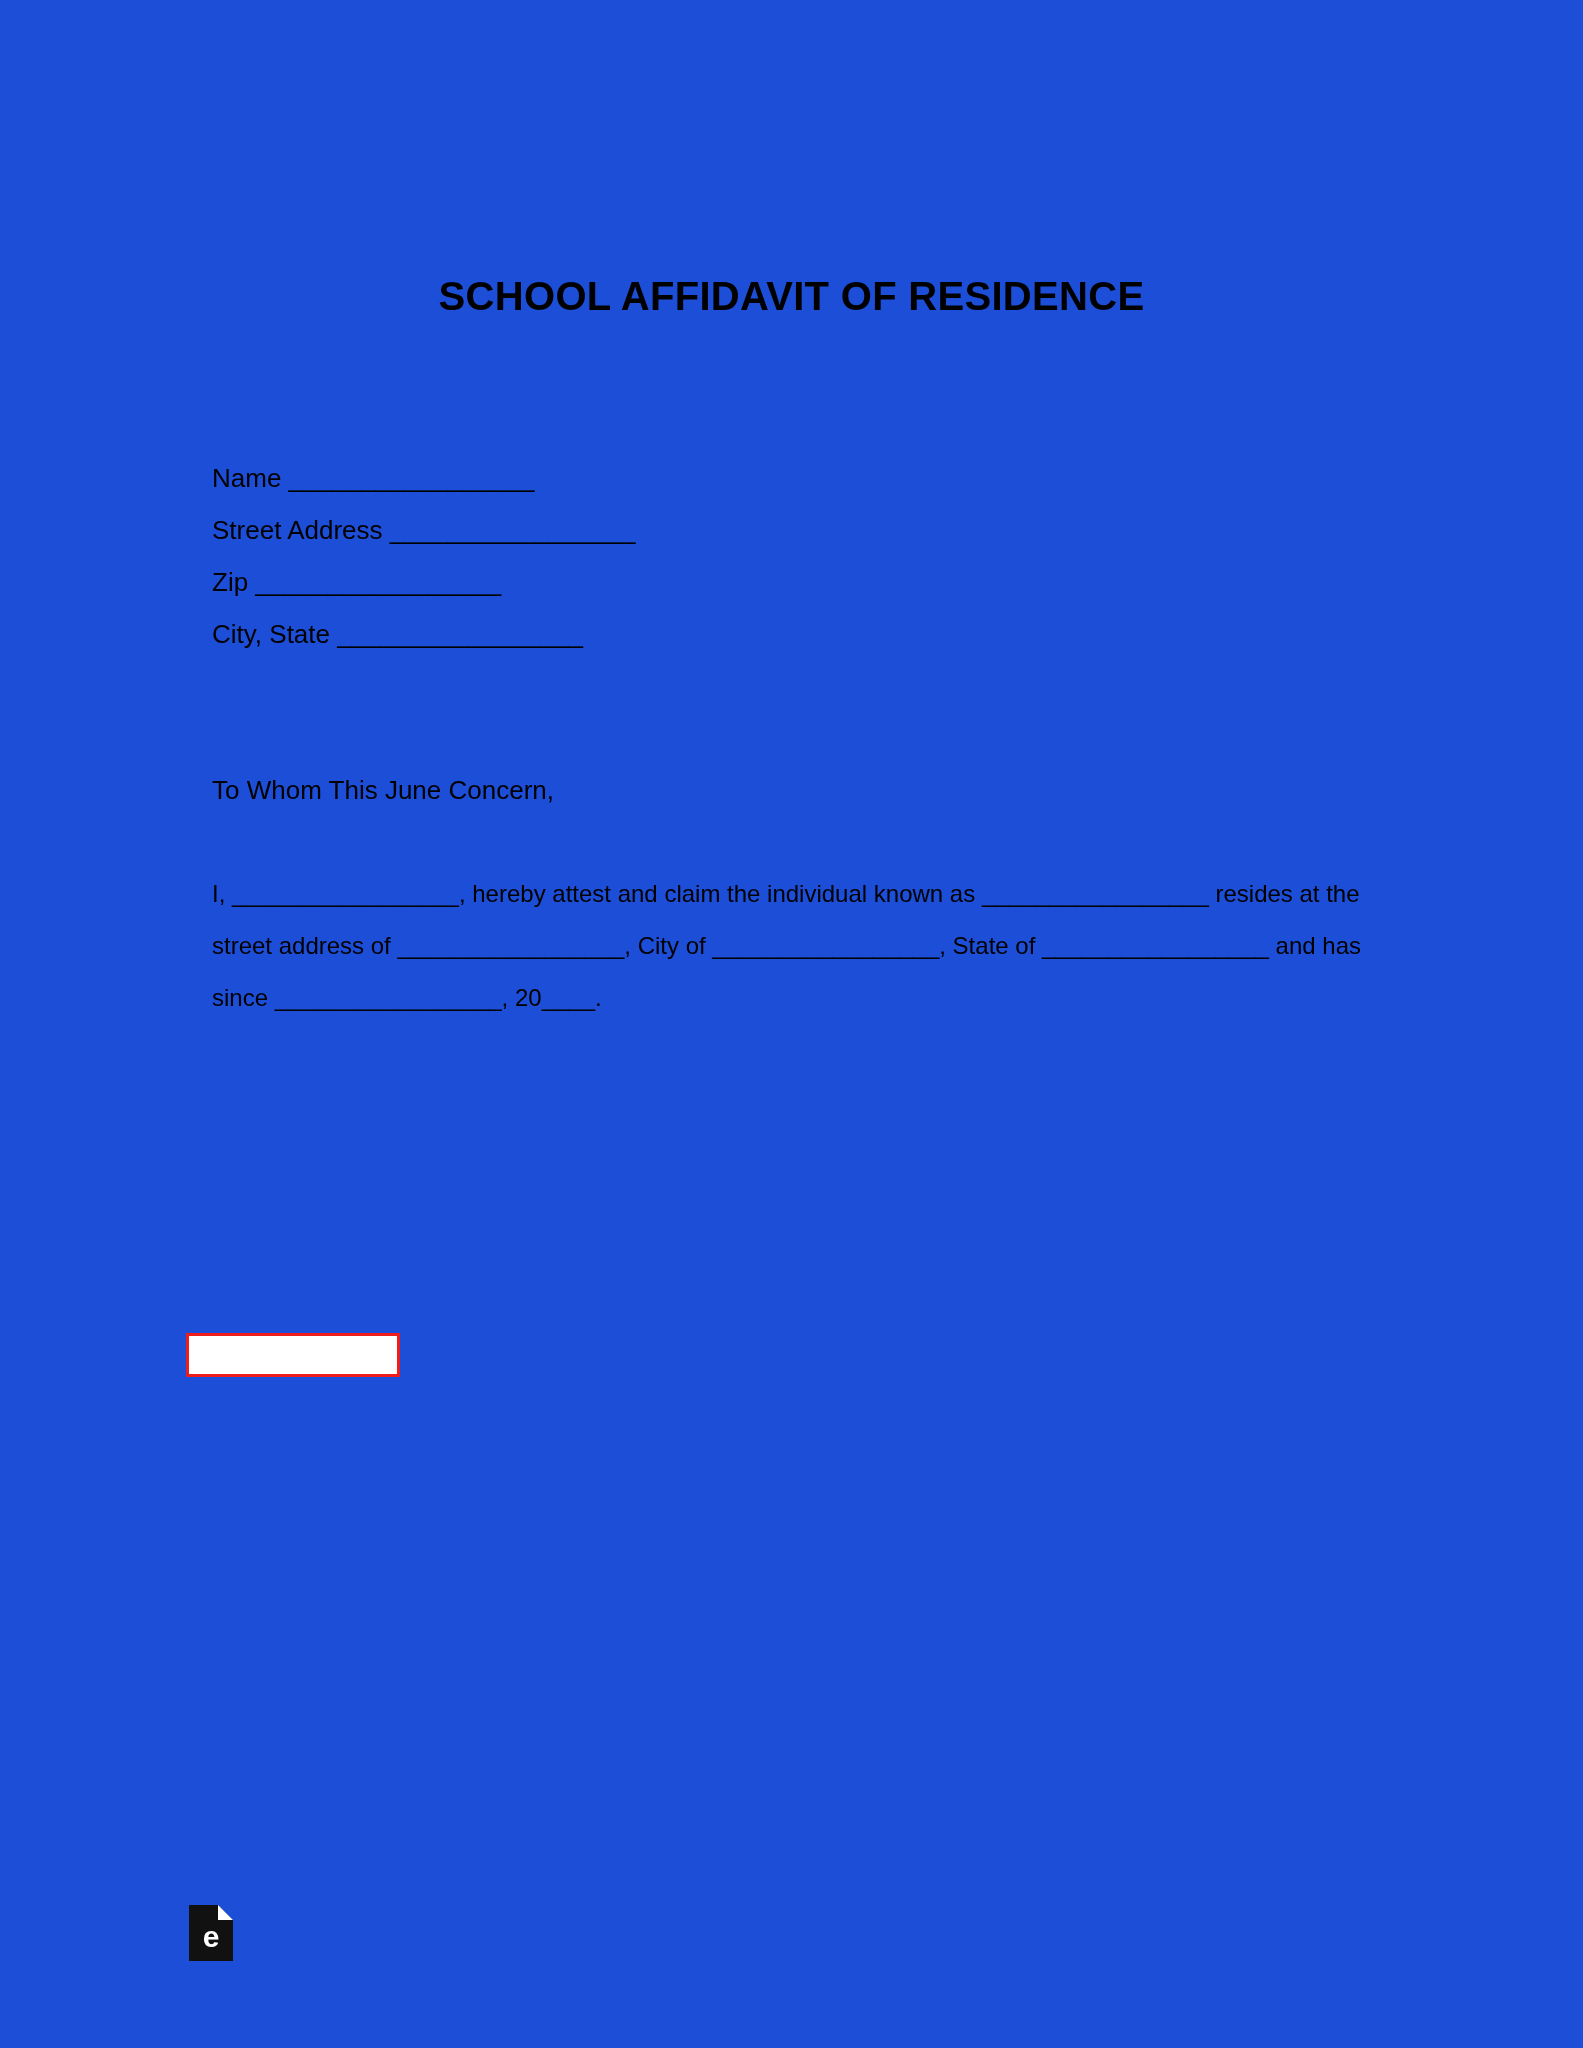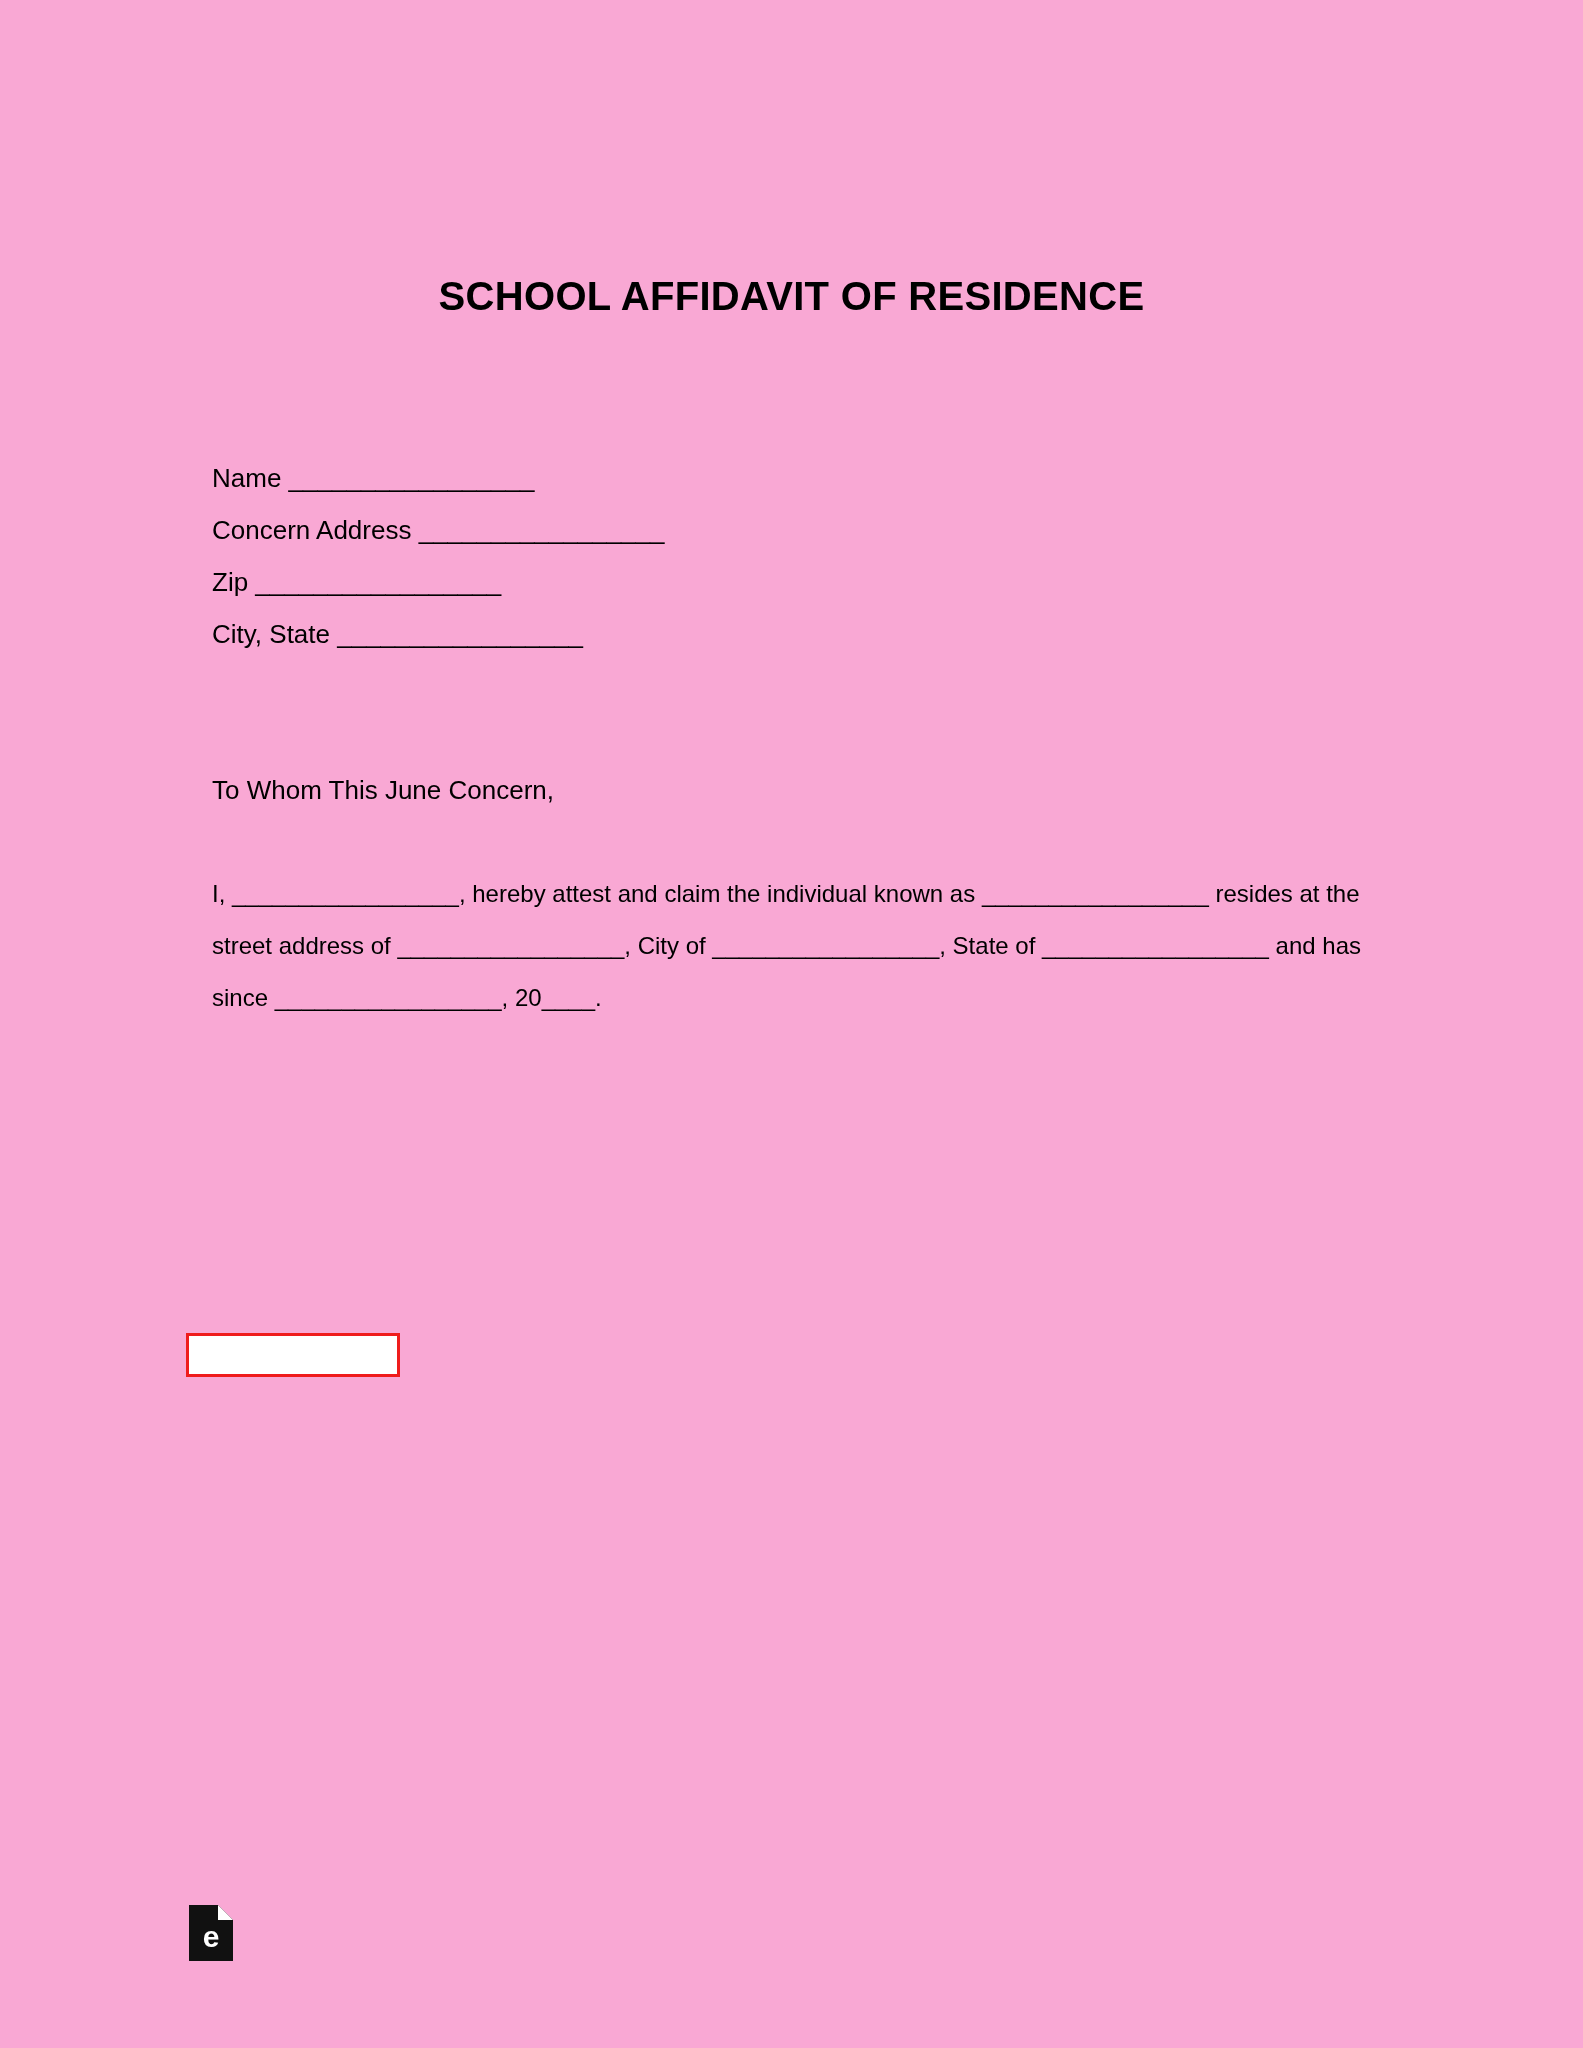--- a/index.html
+++ b/index.html
@@ -9,21 +9,21 @@
     background: #ffffff;
   }
   body {
     font-family: "Liberation Sans", sans-serif;
     color: #000000;
   }
   #page {
     position: relative;
     width: 1583px;
     height: 2048px;
-    background: #f9a8d4;
+    background: #1d4ed8;
     overflow: hidden;
     box-sizing: border-box;
     padding-left: 24px;
   }
   .doc-title {
     position: absolute;
     left: 0;
     top: 274px;
     width: 1583px;
     text-align: center;
@@ -73,21 +73,21 @@
 <body>
 
 <div id="page">
 
   <div class="doc-title">SCHOOL AFFIDAVIT OF RESIDENCE</div>
 
   <div class="body-block">
 
     <div class="line">Name _________________</div>
 
-    <div class="line">Concern Address _________________</div>
+    <div class="line">Street Address _________________</div>
 
     <div class="line">Zip _________________</div>
 
     <div class="line">City, State _________________</div>
 
     <div class="gap-sm"></div>
 
 
     <div class="gap-sm"></div>
 

